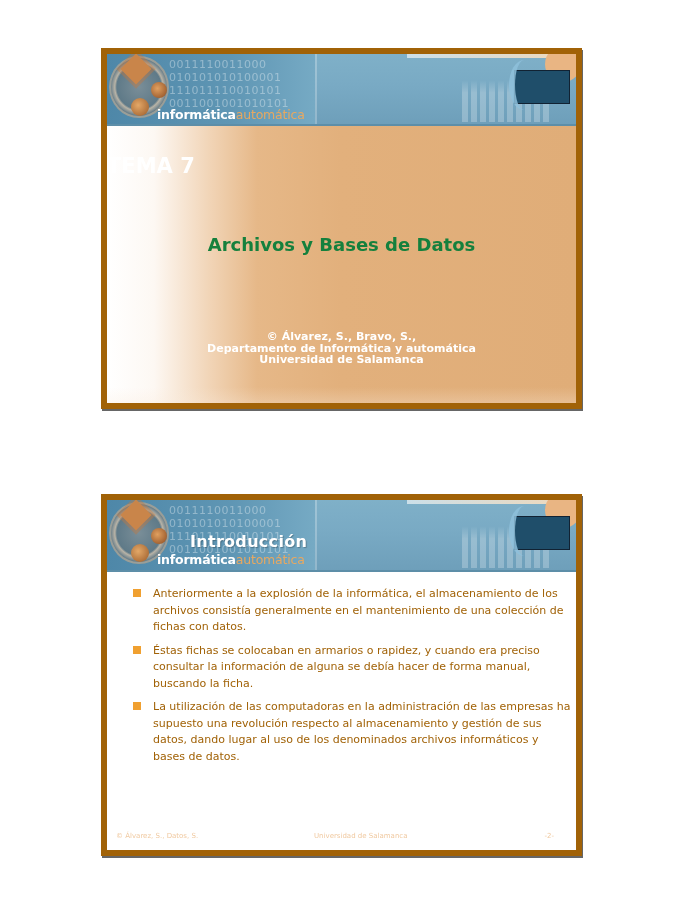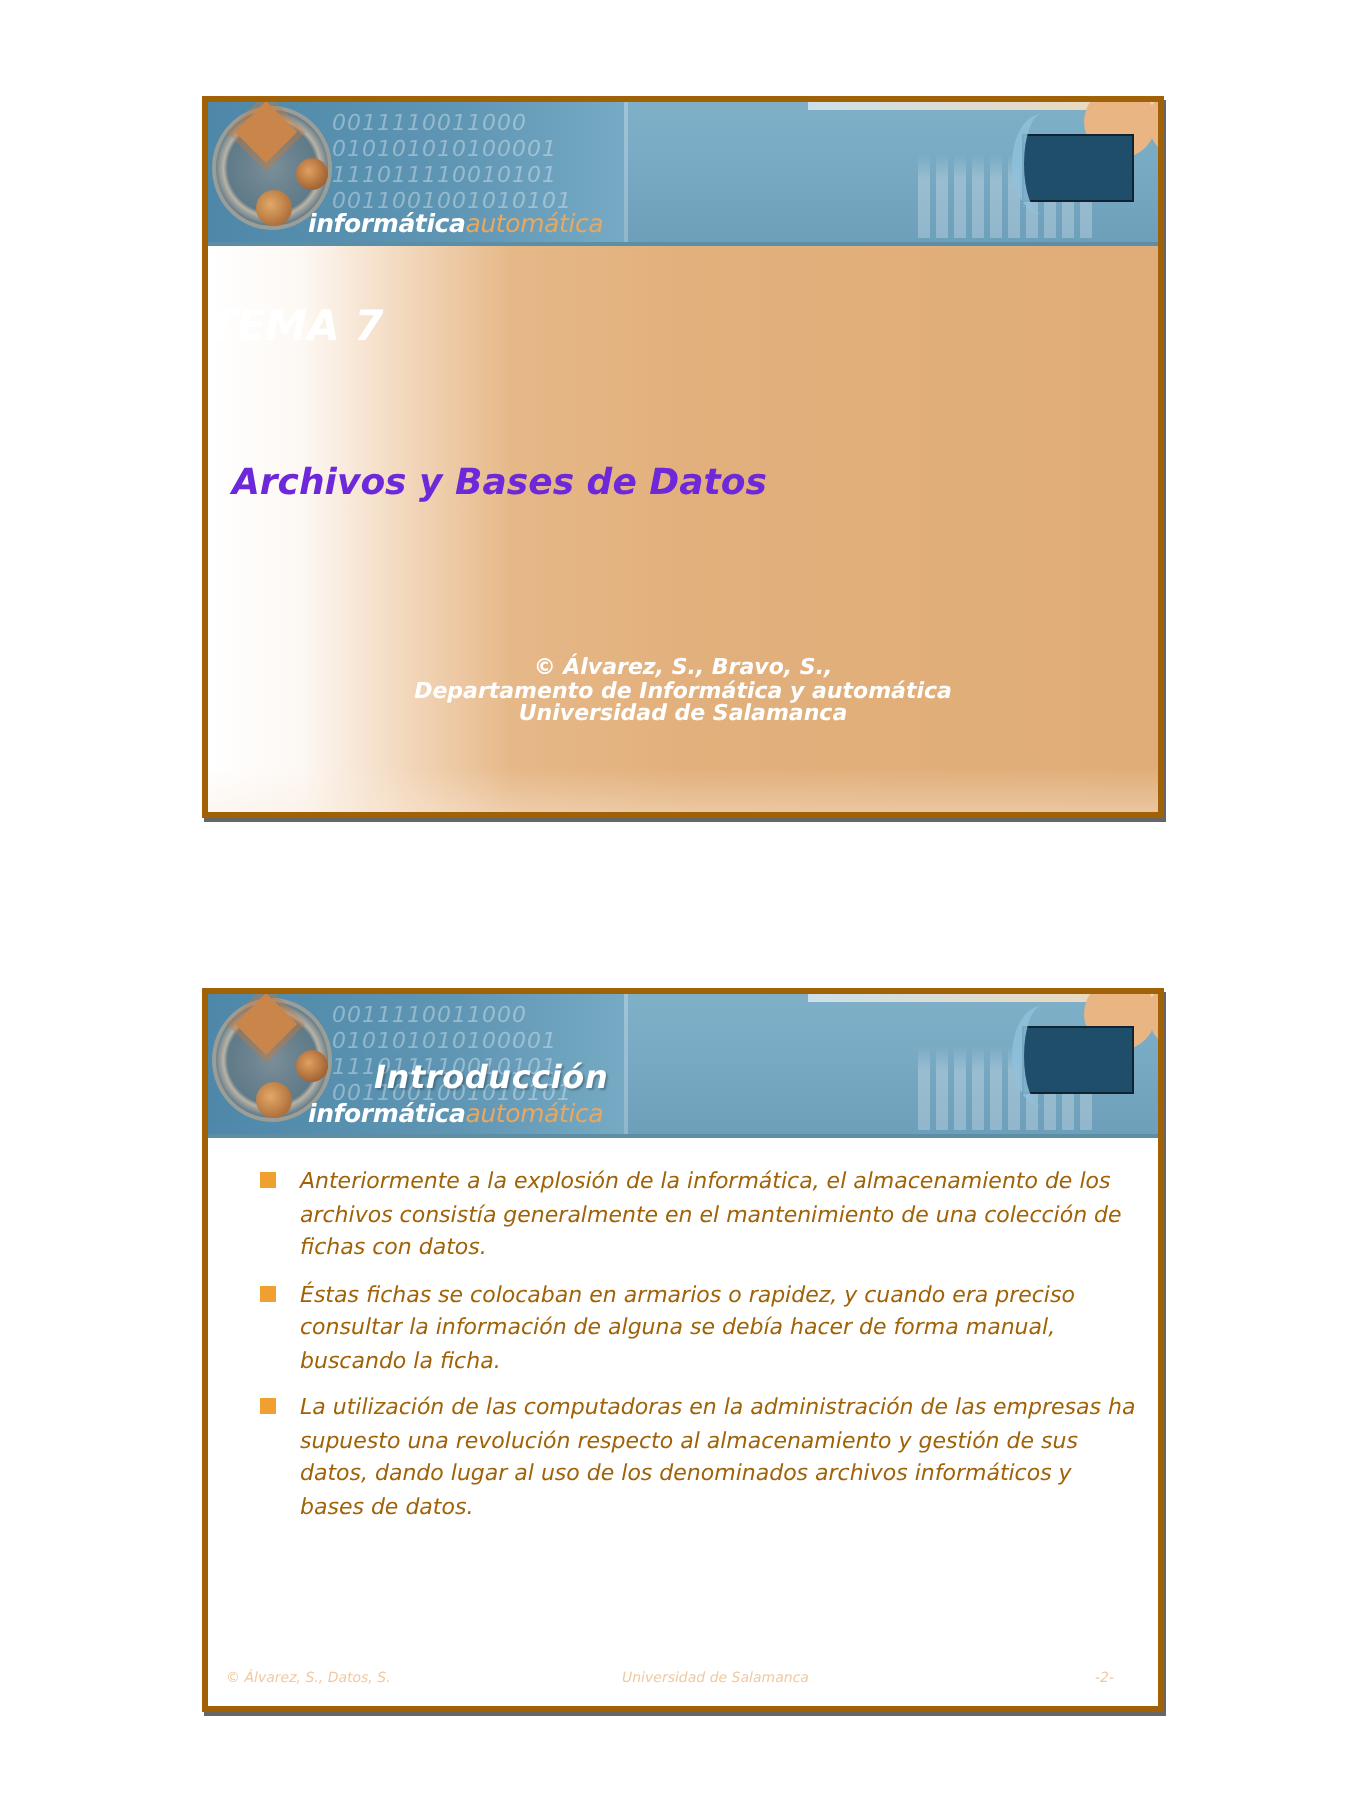--- a/index.html
+++ b/index.html
@@ -3,25 +3,24 @@
 <meta charset="utf-8">
 <style>
   * { box-sizing: border-box; margin: 0; padding: 0; }
   html, body { width: 681px; height: 906px; background: #ffffff; overflow: hidden; }
   body { position: relative; font-family: "DejaVu Sans", sans-serif; }
 
   .slide {
     position: absolute;
     left: 101px;
     width: 481px;
-    border: 3px solid #a16207;
+    border: 6px solid #a16207;
     box-shadow: 1px 2px 0 #666;
     overflow: hidden;
     background: #fff;
-    font-style: italic;
   }
   #slide1 { top: 48px; height: 361px; }
   #slide2 { top: 494px; height: 362px; }
 
   
   .banner {
     position: absolute; left: 0; top: 0; width: 100%; height: 72px;
     background: linear-gradient(180deg, #7fb0c8 0%, #79aac4 45%, #6e9fba 100%);
     border-bottom: 2px solid #5d8ea8;
     overflow: hidden;
@@ -98,22 +97,22 @@
   .title-bg::after {
     content: ""; position: absolute; left: 0; bottom: 0; width: 100%; height: 28px;
     background: linear-gradient(180deg, rgba(255,255,255,0) 0%, rgba(250,235,220,0.5) 100%);
   }
   .tema {
     position: absolute; left: 0; width: 100%; top: 100px;
     text-align: left; color: #fff; font-size: 21px; font-weight: bold;
     font-family: "DejaVu Sans", sans-serif;
   }
   .subtitle {
-    position: absolute; left: 12px; width: 100%; top: 180px;
-    color: #6d28d9; font-size: 18px; font-weight: bold;
+    position: absolute; left: 0; width: 100%; top: 180px;
+    text-align: center; color: #15803d; font-size: 18px; font-weight: bold;
     font-family: "DejaVu Sans", sans-serif;
   }
   .credits {
     position: absolute; left: 0; width: 100%; top: 277px;
     text-align: center; color: #fff; font-size: 11px; font-weight: bold; line-height: 11.5px;
     font-family: "DejaVu Sans", sans-serif;
   }
 
   
   .intro-title {

